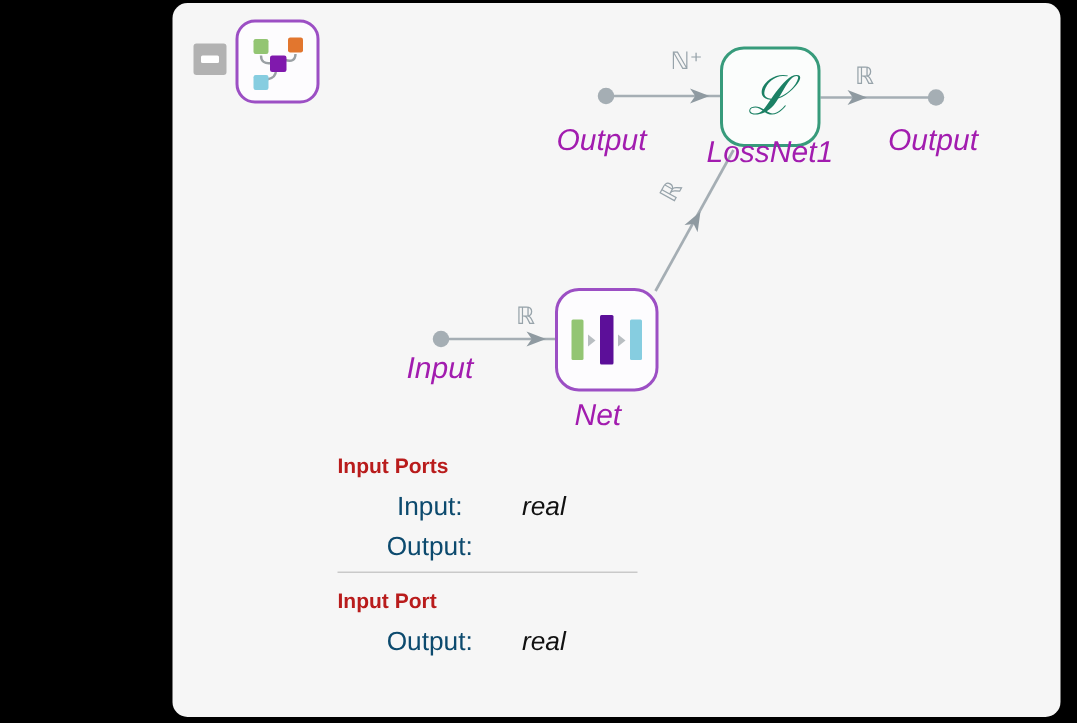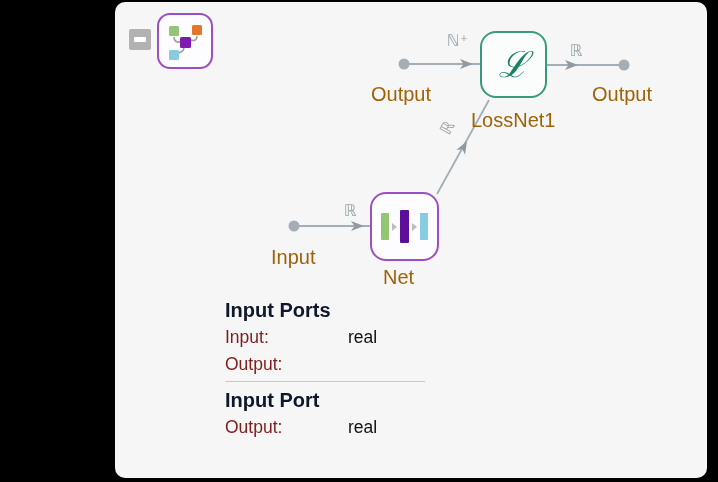--- a/index.html
+++ b/index.html
@@ -43,35 +43,35 @@
   .layer-bar{border-radius:1px;}
   .bar-green{width:8px;height:27px;background:#93c573;}
   .bar-purple{width:9px;height:33px;background:#5c0f99;}
   .bar-cyan{width:8px;height:27px;background:#86cde0;}
   .layer-arrow{
     width:0;height:0;border-top:4px solid transparent;border-bottom:4px solid transparent;
     border-left:5px solid #b9bec2;
   }
   
   .port-label{
-    position:absolute;color:#a16207;font-size:20px;white-space:nowrap;
+    position:absolute;color:#a21caf;font-size:20px;white-space:nowrap;font-style:italic;
   }
   .type-label{
     position:absolute;color:#97a3aa;font-size:16px;white-space:nowrap;
     font-family:"DejaVu Sans",sans-serif;
   }
   .rot{transform:rotate(-61deg);transform-origin:center;}
   
   .edges{position:absolute;left:0;top:0;pointer-events:none;}
   
   .ports-table{position:absolute;left:110px;top:297px;width:230px;color:#111;}
-  .pt-title{font-size:20px;font-weight:bold;color:#0f172a;height:25px;line-height:22px;}
+  .pt-title{font-size:14px;font-weight:bold;color:#b91c1c;height:25px;line-height:22px;}
   .pt-row{display:flex;font-size:17.5px;height:27px;line-height:26px;}
-  .pt-name{width:123px;color:#7f1d1d;}
-  .pt-value{color:#111;}
+  .pt-name{width:123px;color:#0c4a6e;text-align:center;}
+  .pt-value{color:#111;font-style:italic;}
   .pt-divider{width:200px;border-bottom:1.5px solid #c9c9c9;margin:3px 0 7px 0;}
 </style>
 </head>
 <body>
 
 <div class="panel">
 
   <div class="collapse-btn">
     <div class="bar"></div>
   </div>
@@ -111,26 +111,26 @@
   </div>
 
   <div class="node net-node">
     <span class="layer-bar bar-green"></span>
     <span class="layer-arrow"></span>
     <span class="layer-bar bar-purple"></span>
     <span class="layer-arrow"></span>
     <span class="layer-bar bar-cyan"></span>
   </div>
 
-  <div class="port-label" style="left:356px;top:107px;">LossNet1</div>
+  <div class="port-label" style="left:356px;top:89px;">LossNet1</div>
   <div class="port-label" style="left:268px;top:264px;">Net</div>
 
   <div class="port-label" style="left:256px;top:81px;">Output</div>
   <div class="port-label" style="left:477px;top:81px;">Output</div>
-  <div class="port-label" style="left:156px;top:244px;">Input</div>
+  <div class="port-label" style="left:156px;top:233px;">Input</div>
 
   <div class="type-label" style="left:332px;top:29px;">ℕ⁺</div>
   <div class="type-label" style="left:455px;top:39px;">ℝ</div>
   <div class="type-label" style="left:229px;top:199px;">ℝ</div>
   <div class="type-label rot" style="left:326px;top:116px;">ℝ</div>
 
   <div class="ports-table">
     <div class="pt-title">Input Ports</div>
     <div class="pt-row">
       <span class="pt-name">Input:</span>

